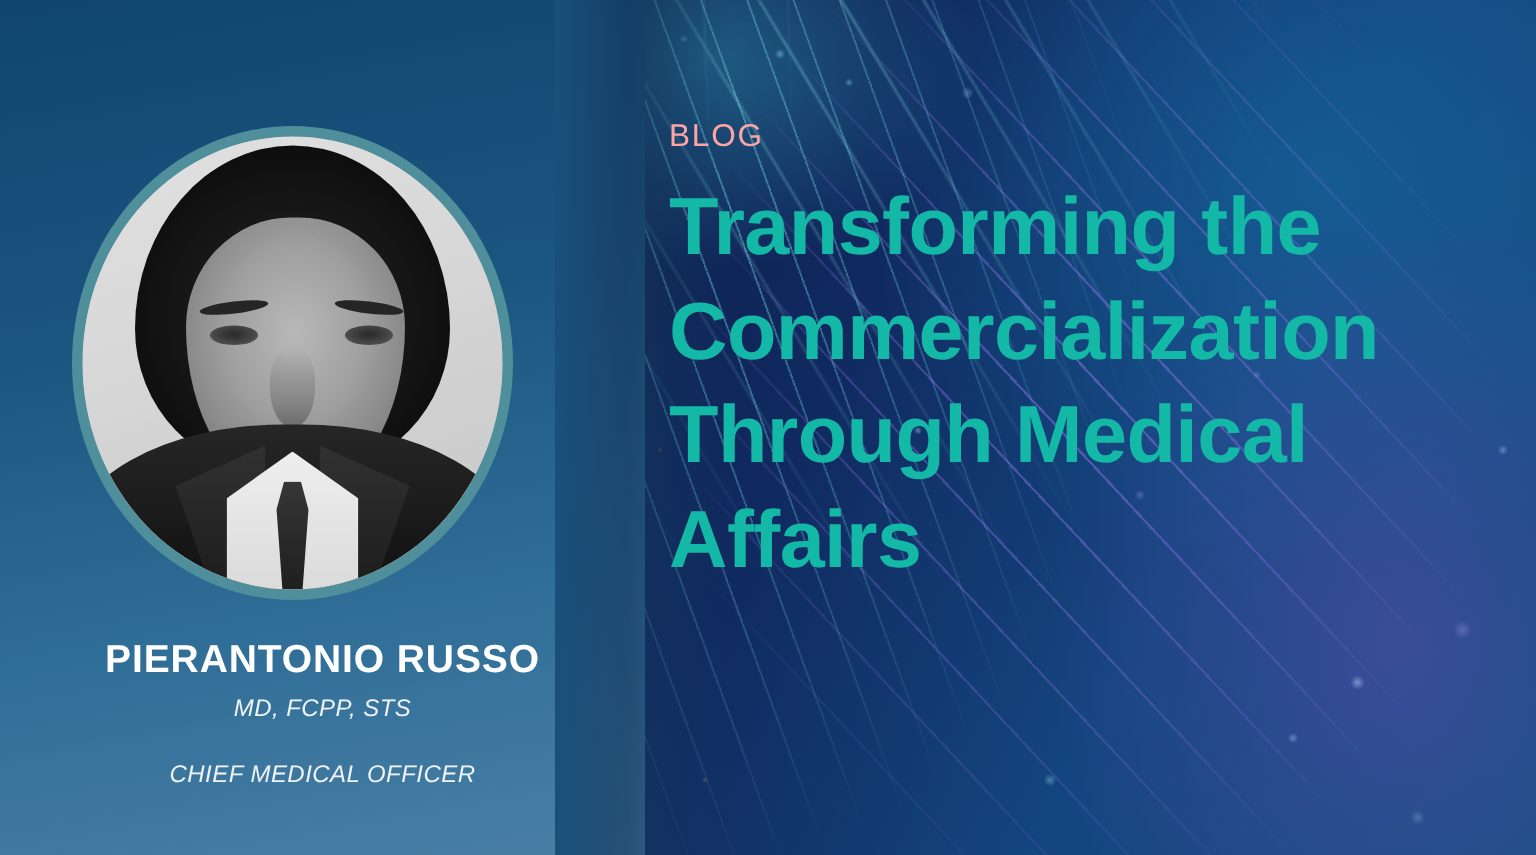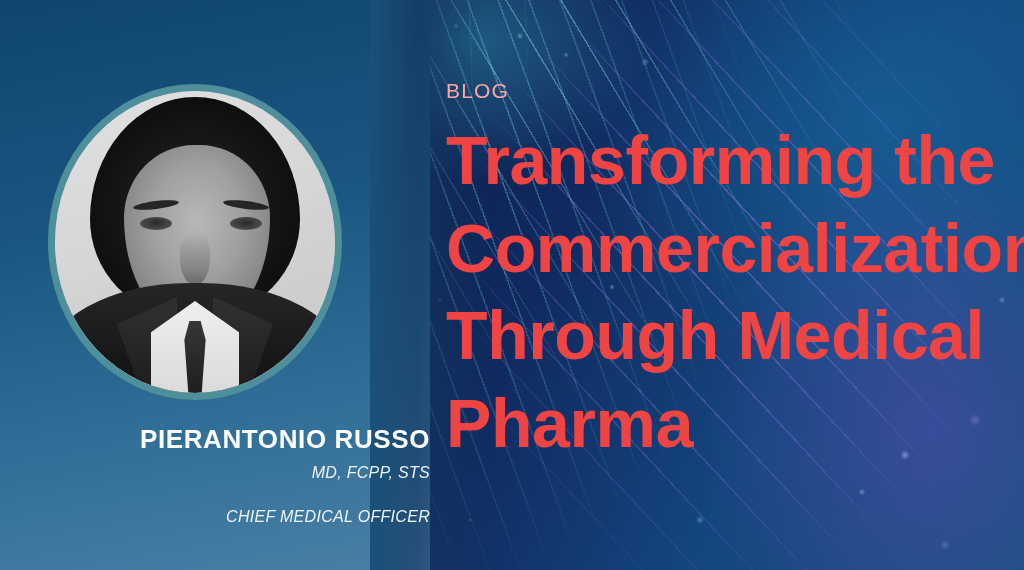--- a/index.html
+++ b/index.html
@@ -270,21 +270,21 @@
   }
   .ph-lapel-l { left: 62px; clip-path: polygon(100% 0%, 100% 100%, 40% 100%, 0% 28%); }
   .ph-lapel-r { right: 62px; clip-path: polygon(0% 0%, 100% 28%, 60% 100%, 0% 100%); }
 
   
   .caption {
     position: absolute;
     left: 0;
     top: 425px;
     width: 430px;
-    text-align: right;
+    text-align: center;
     z-index: 6;
   }
   .cap-name {
     color: #ffffff;
     font-size: 26px;
     font-weight: bold;
     letter-spacing: 0.6px;
     line-height: 1.15;
   }
   .cap-creds, .cap-role {
@@ -306,22 +306,22 @@
     z-index: 6;
   }
   .eyebrow {
     color: #fca5a5;
     font-size: 21px;
     letter-spacing: 1.2px;
     line-height: 1;
     margin-bottom: 16px;
   }
   .headline {
-    color: #ef4444;
-    font-size: 68px;
+    color: #14b8a6;
+    font-size: 54px;
     font-weight: bold;
     line-height: 1.29;
     letter-spacing: -0.4px;
   }
   .headline .hl-line { display: block; white-space: nowrap; }
 </style>
 </head>
 <body>
 
 <div class="banner">
@@ -363,17 +363,17 @@
     <div class="cap-creds">MD, FCPP, STS</div>
     <div class="cap-role">CHIEF MEDICAL OFFICER</div>
   </div>
 
   <div class="content">
     <div class="eyebrow">BLOG</div>
     <div class="headline">
       <span class="hl-line">Transforming the</span>
       <span class="hl-line">Commercialization</span>
       <span class="hl-line">Through Medical</span>
-      <span class="hl-line">Pharma</span>
+      <span class="hl-line">Affairs</span>
     </div>
   </div>
 
 </div>
 
 </body></html>

